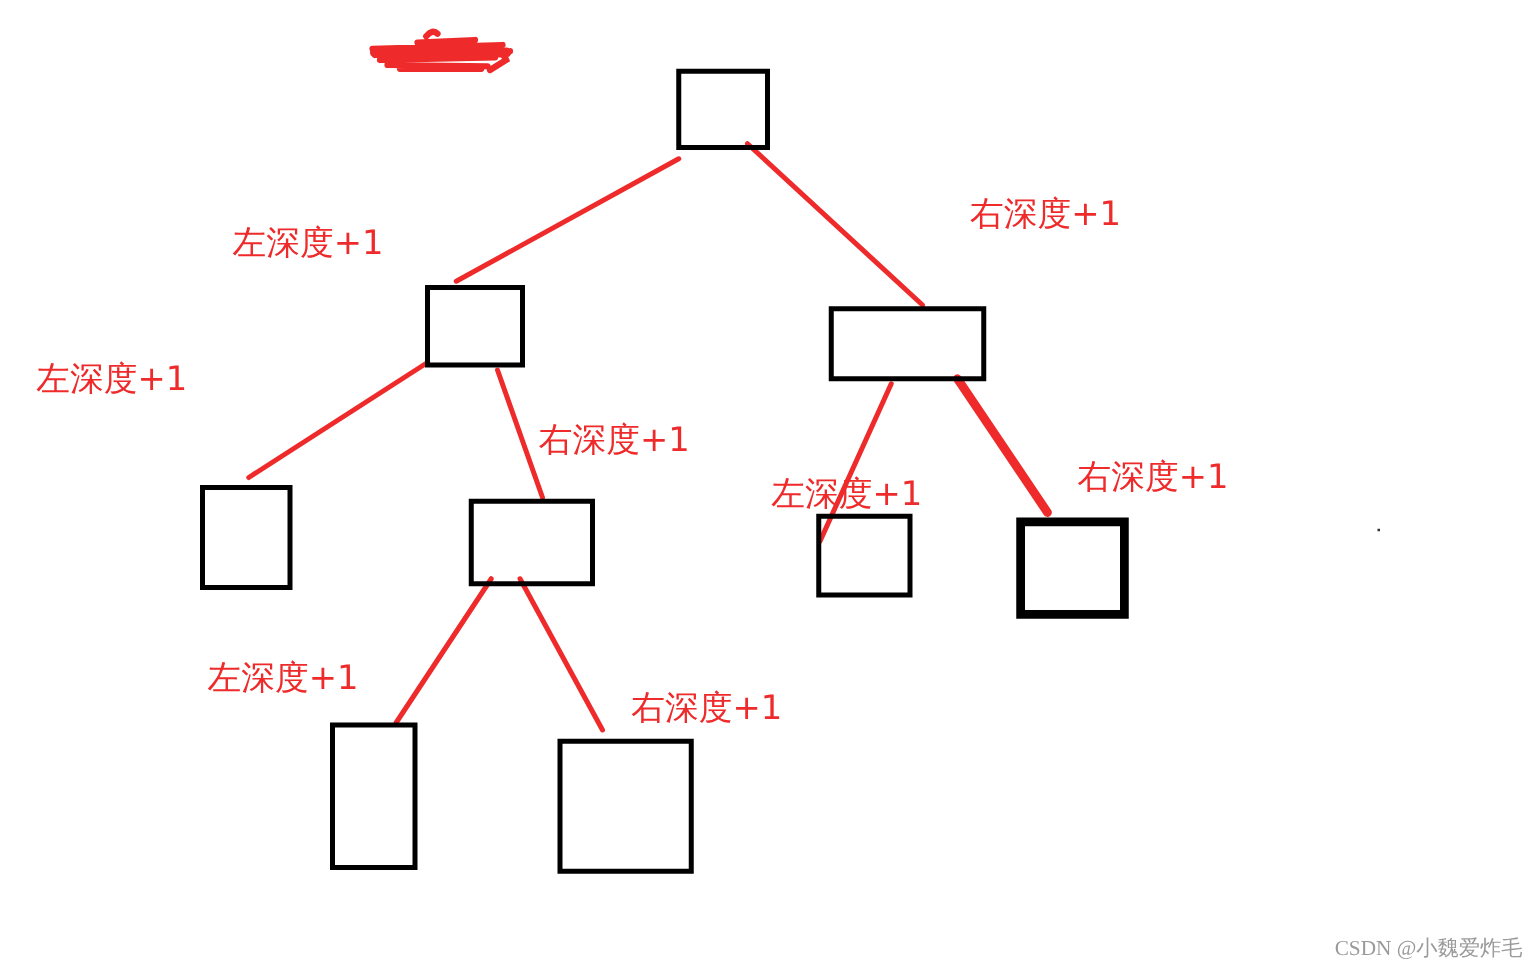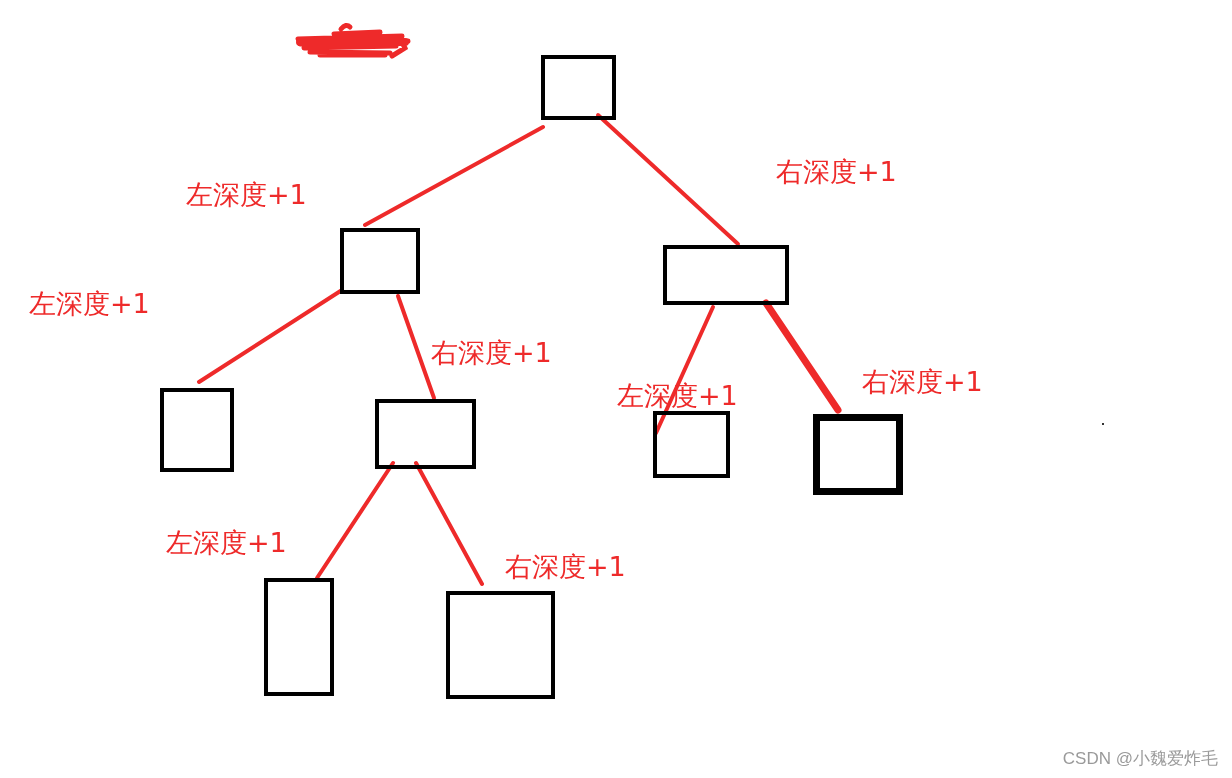--- a/index.html
+++ b/index.html
@@ -2,21 +2,21 @@
 <html><head>
   <meta charset="utf-8">
   <style>
     html, body { margin: 0; padding: 0; background: #ffffff; }
     body { width: 1232px; height: 778px; position: relative; overflow: hidden;
            font-family: "DejaVu Sans", "Liberation Sans", sans-serif; }
     #canvas { position: absolute; left: 0; top: 0; }
     .label { position: absolute; color: #ee2a2a; font-size: 27px; white-space: nowrap;
              line-height: 1; font-family: "DejaVu Sans", "Liberation Sans", sans-serif; }
     .watermark { position: absolute; right: 14px; bottom: 8px; color: #9a9a9a; font-size: 17px;
-                 font-family: Liberation Sans, sans-serif; }
+                 font-family: Liberation Serif, serif; }
   </style>
 </head>
 <body>
 
 <svg id="canvas" width="1232" height="778">
   <g id="scribble">
     <path d="M298 39 L402 36 M300 44 L408 41 M304 48 L396 46 M310 52 L390 53 M334 34 L380 32 M341 29 Q346 23 350 27 M320 55 L385 55 M390 38 Q402 40 405 48 L392 56" stroke="#ee2a2a" stroke-width="5" fill="none" stroke-linecap="round"></path>
     <path d="M300 42 L405 42" stroke="#ee2a2a" stroke-width="8" stroke-linecap="round"></path>
   </g>
   <g id="edges">

